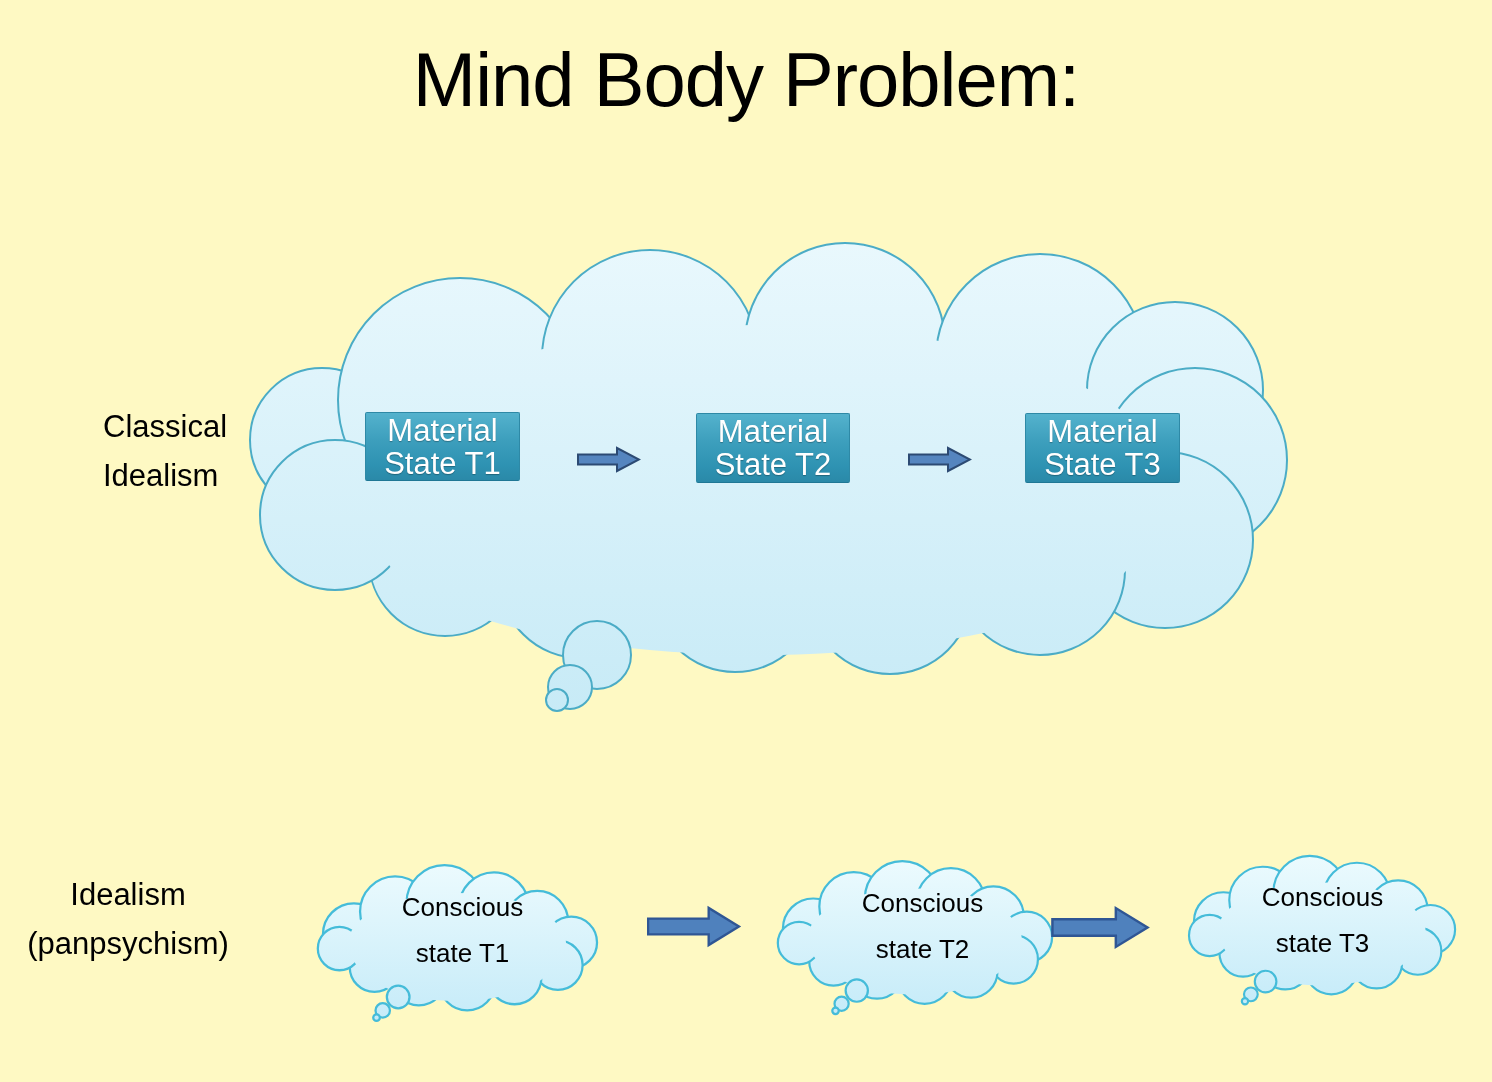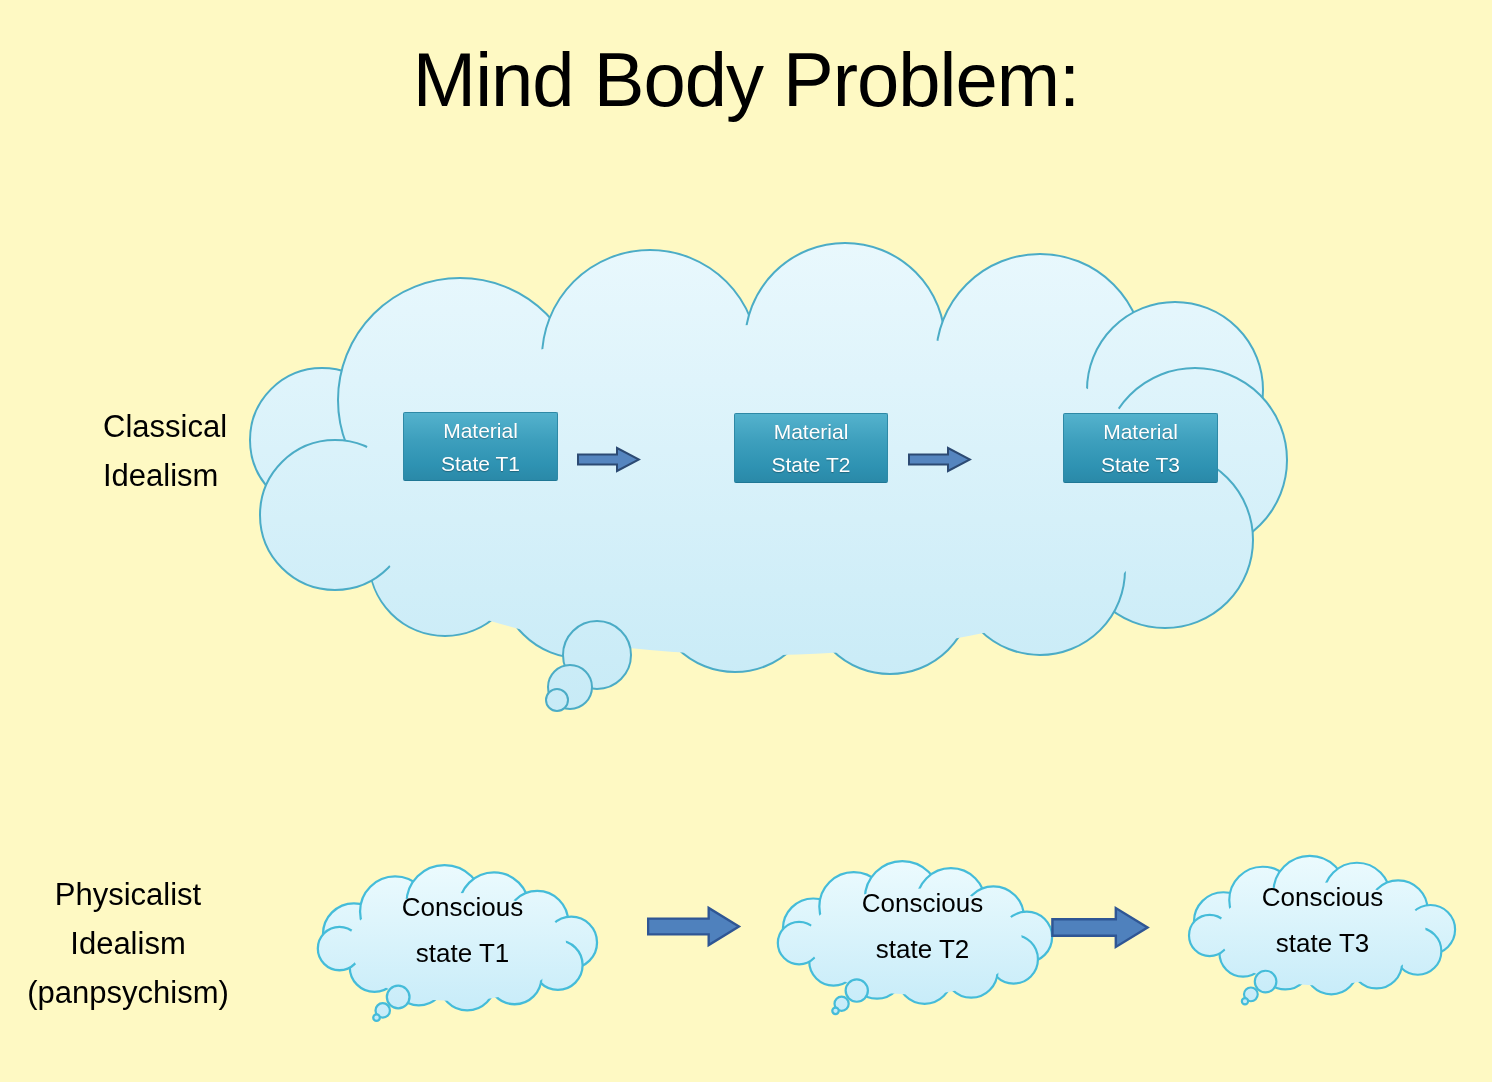--- a/index.html
+++ b/index.html
@@ -18,23 +18,23 @@
     position:absolute;font-size:31px;line-height:49px;color:#000;
   }
   .side-label span{display:block;}
   .label-classical{left:56px;top:402px;text-align:left;margin-left:47px;}
   .label-physicalist{left:8px;top:870px;width:240px;text-align:center;}
   .mbox{
     position:absolute;width:155px;height:69px;
     background:linear-gradient(180deg,#54b2cd 0%,#3d9fbd 40%,#2e92b2 78%,#2a89a8 100%);
     border:1px solid #2e89a6;border-bottom-color:#1f7795;
     border-radius:2px;
-    color:#ffffff;text-align:center;font-size:21px;line-height:33px;
+    color:#ffffff;text-align:center;font-size:31px;line-height:33px;
     text-shadow:0 1px 1px rgba(0,0,0,0.28);
-    box-sizing:border-box;padding-top:1px;margin-left:38px;
+    box-sizing:border-box;padding-top:1px;
   }
   .mbox span{display:block;}
   .cloud-text{
     position:absolute;width:265px;text-align:center;
     font-size:26px;line-height:46px;color:#000;
   }
   .cloud-text span{display:block;}
   svg{display:block;}
 </style>
 </head>
@@ -129,21 +129,20 @@
   </div>
 
   <svg class="abs" style="left:577px;top:446px" width="64" height="27">
       <use href="#smallArrow"></use>
     </svg>
   <svg class="abs" style="left:908px;top:446px" width="64" height="27">
       <use href="#smallArrow"></use>
     </svg>
 
   <div class="side-label label-physicalist">
-    <span>Physicalist</span>
     <span>Idealism</span>
     <span>(panpsychism)</span>
   </div>
 
   <svg class="abs" style="left:300px;top:860px" width="320" height="170" viewBox="0 0 310 165">
       <use href="#smallCloud"></use>
     </svg>
   <div class="cloud-text" style="left:330px;top:884px">
     <span>Conscious</span>
     <span>state T1</span>

